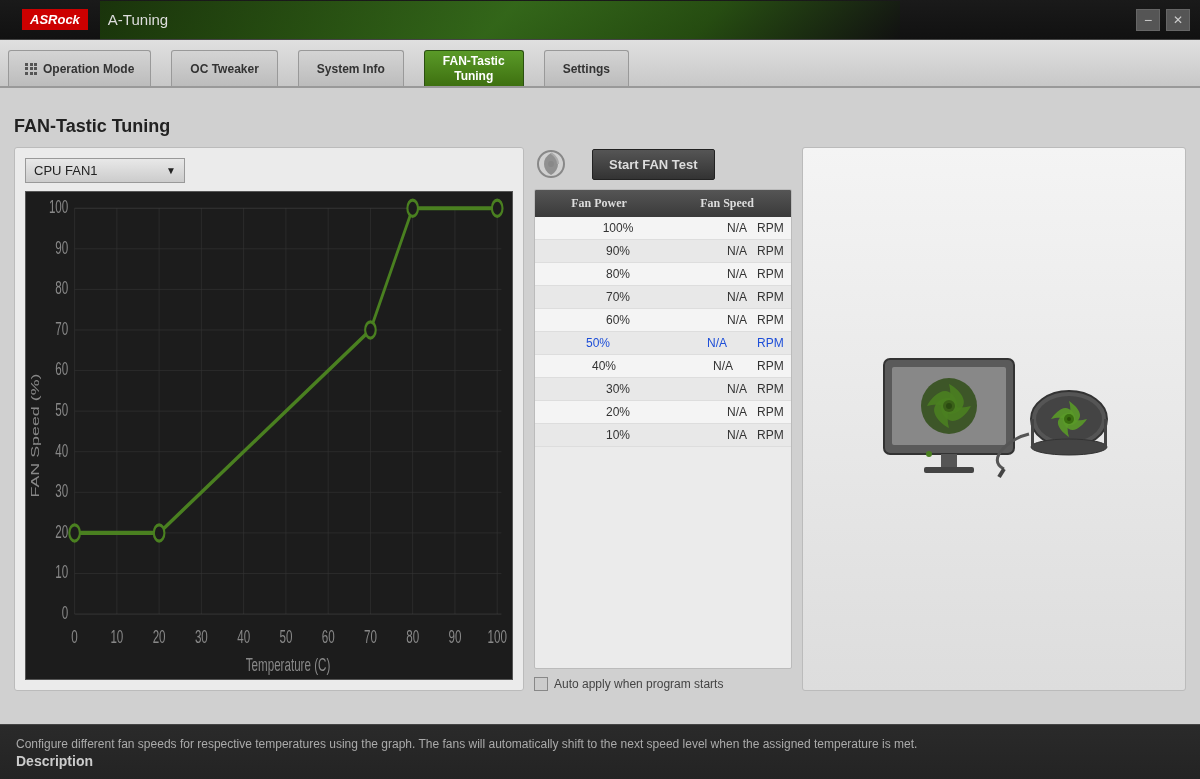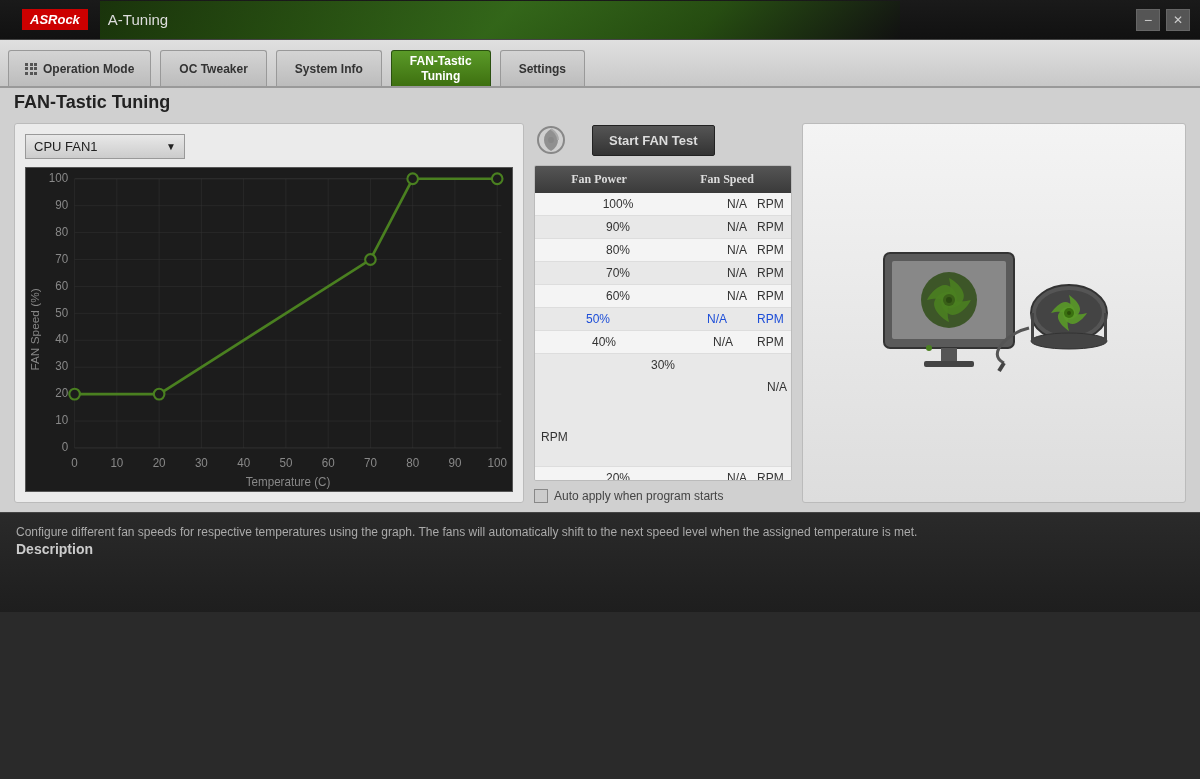--- a/index.html
+++ b/index.html
@@ -51,21 +51,21 @@
   <div style="display:flex;gap:6px;">
     <button style="width:24px;height:22px;background:#555;border:1px solid #666;color:#ccc;cursor:pointer;font-size:14px;display:flex;align-items:center;justify-content:center;">
       <span>−</span>
     </button>
     <button style="width:24px;height:22px;background:#555;border:1px solid #666;color:#ccc;cursor:pointer;font-size:12px;display:flex;align-items:center;justify-content:center;">
       <span>✕</span>
     </button>
   </div>
 </div>
 
-<div style="height:48px;background:linear-gradient(to bottom,#e0e0e0,#c8c8c8);display:flex;align-items:flex-end;padding:0 8px;gap:9px;border-bottom:2px solid #999;">
+<div style="height:48px;background:linear-gradient(to bottom,#e0e0e0,#c8c8c8);display:flex;align-items:flex-end;padding:0 8px;gap:20px;border-bottom:2px solid #999;">
   <div style="height:36px;padding:0 16px;display:flex;align-items:center;gap:6px;cursor:pointer;background:linear-gradient(to bottom,#d4d4d4,#bcbcbc);color:#333;border:1px solid #999;border-bottom:none;border-radius:3px 3px 0 0;font-size:12px;font-weight:bold;font-family:Arial;">
     <span style="display:inline-grid;grid-template-columns:1fr 1fr 1fr;gap:1.5px;width:12px;height:12px;">
       <span style="background:#555;"></span>
         <span style="background:#555;"></span>
         <span style="background:#555;"></span>
       <span style="background:#555;"></span>
         <span style="background:#555;"></span>
         <span style="background:#555;"></span>
       <span style="background:#555;"></span>
         <span style="background:#555;"></span>
@@ -80,21 +80,21 @@
     <span>System Info</span>
   </div>
   <div style="height:36px;padding:0 18px;display:flex;align-items:center;cursor:pointer;background:linear-gradient(to bottom,#5a9a28,#3e7010);color:#fff;border:1px solid #2a5010;border-bottom:none;border-radius:3px 3px 0 0;font-size:12px;font-weight:bold;font-family:Arial;text-align:center;line-height:1.2;">
     <span>FAN-Tastic<br>Tuning</span>
   </div>
   <div style="height:36px;padding:0 18px;display:flex;align-items:center;cursor:pointer;background:linear-gradient(to bottom,#d4d4d4,#bcbcbc);color:#333;border:1px solid #999;border-bottom:none;border-radius:3px 3px 0 0;font-size:12px;font-weight:bold;font-family:Arial;">
     <span>Settings</span>
   </div>
 </div>
 
-<div style="background:#d0d0d0;padding:4px 14px;height:424px;overflow:hidden;">
+<div style="background:#d0d0d0;padding:28px 14px;height:636px;overflow:hidden;">
 
   <div style="font-size:18px;font-weight:bold;color:#222;margin-bottom:10px;font-family:Arial;">FAN-Tastic Tuning</div>
 
   <div style="display:flex;gap:10px;height:calc(100% - 36px);">
 
     <div style="background:#ebebeb;border:1px solid #bbb;border-radius:3px;padding:10px;flex:0 0 510px;display:flex;flex-direction:column;gap:8px;">
 
       <div style="width:160px;background:linear-gradient(to bottom,#e8e8e8,#ccc);border:1px solid #999;padding:4px 8px;display:flex;align-items:center;justify-content:space-between;cursor:pointer;font-size:13px;color:#222;font-family:Arial;">
         <span>CPU FAN1</span>
         <span style="font-size:10px;">▼</span>
@@ -218,21 +218,21 @@
             <div style="display: flex; border-bottom: 1px solid rgb(221, 221, 221); font-size: 12px; color: #1d4ed8; font-family: Arial; background: rgb(232, 232, 232); gap: 20px;">
       <div style="flex:1;padding:4px 10px;text-align:center;">50%</div>
       <div style="flex:0 0 50px;padding:4px 4px;text-align:right;">N/A</div>
       <div style="flex:0 0 40px;padding:4px 6px;">RPM</div>
     </div>
             <div style="display: flex; border-bottom: 1px solid rgb(221, 221, 221); font-size: 12px; color: rgb(51, 51, 51); font-family: Arial; background: rgb(244, 244, 244); gap: 14px;">
       <div style="flex:1;padding:4px 10px;text-align:center;">40%</div>
       <div style="flex:0 0 50px;padding:4px 4px;text-align:right;">N/A</div>
       <div style="flex:0 0 40px;padding:4px 6px;">RPM</div>
     </div>
-            <div style="display: flex; border-bottom: 1px solid rgb(221, 221, 221); font-size: 12px; color: rgb(51, 51, 51); font-family: Arial; background: rgb(232, 232, 232); flex-direction: column;">
+            <div style="display: flex; border-bottom: 1px solid rgb(221, 221, 221); font-size: 12px; color: rgb(51, 51, 51); font-family: Arial; background: rgb(232, 232, 232);">
       <div style="flex:1;padding:4px 10px;text-align:center;">30%</div>
       <div style="flex:0 0 50px;padding:4px 4px;text-align:right;">N/A</div>
       <div style="flex:0 0 40px;padding:4px 6px;">RPM</div>
     </div>
             <div style="display: flex; border-bottom: 1px solid rgb(221, 221, 221); font-size: 12px; color: rgb(51, 51, 51); font-family: Arial; background: rgb(244, 244, 244);">
       <div style="flex:1;padding:4px 10px;text-align:center;">20%</div>
       <div style="flex:0 0 50px;padding:4px 4px;text-align:right;">N/A</div>
       <div style="flex:0 0 40px;padding:4px 6px;">RPM</div>
     </div>
             <div style="display: flex; border-bottom: 1px solid rgb(221, 221, 221); font-size: 12px; color: rgb(51, 51, 51); font-family: Arial; background: rgb(232, 232, 232);">

